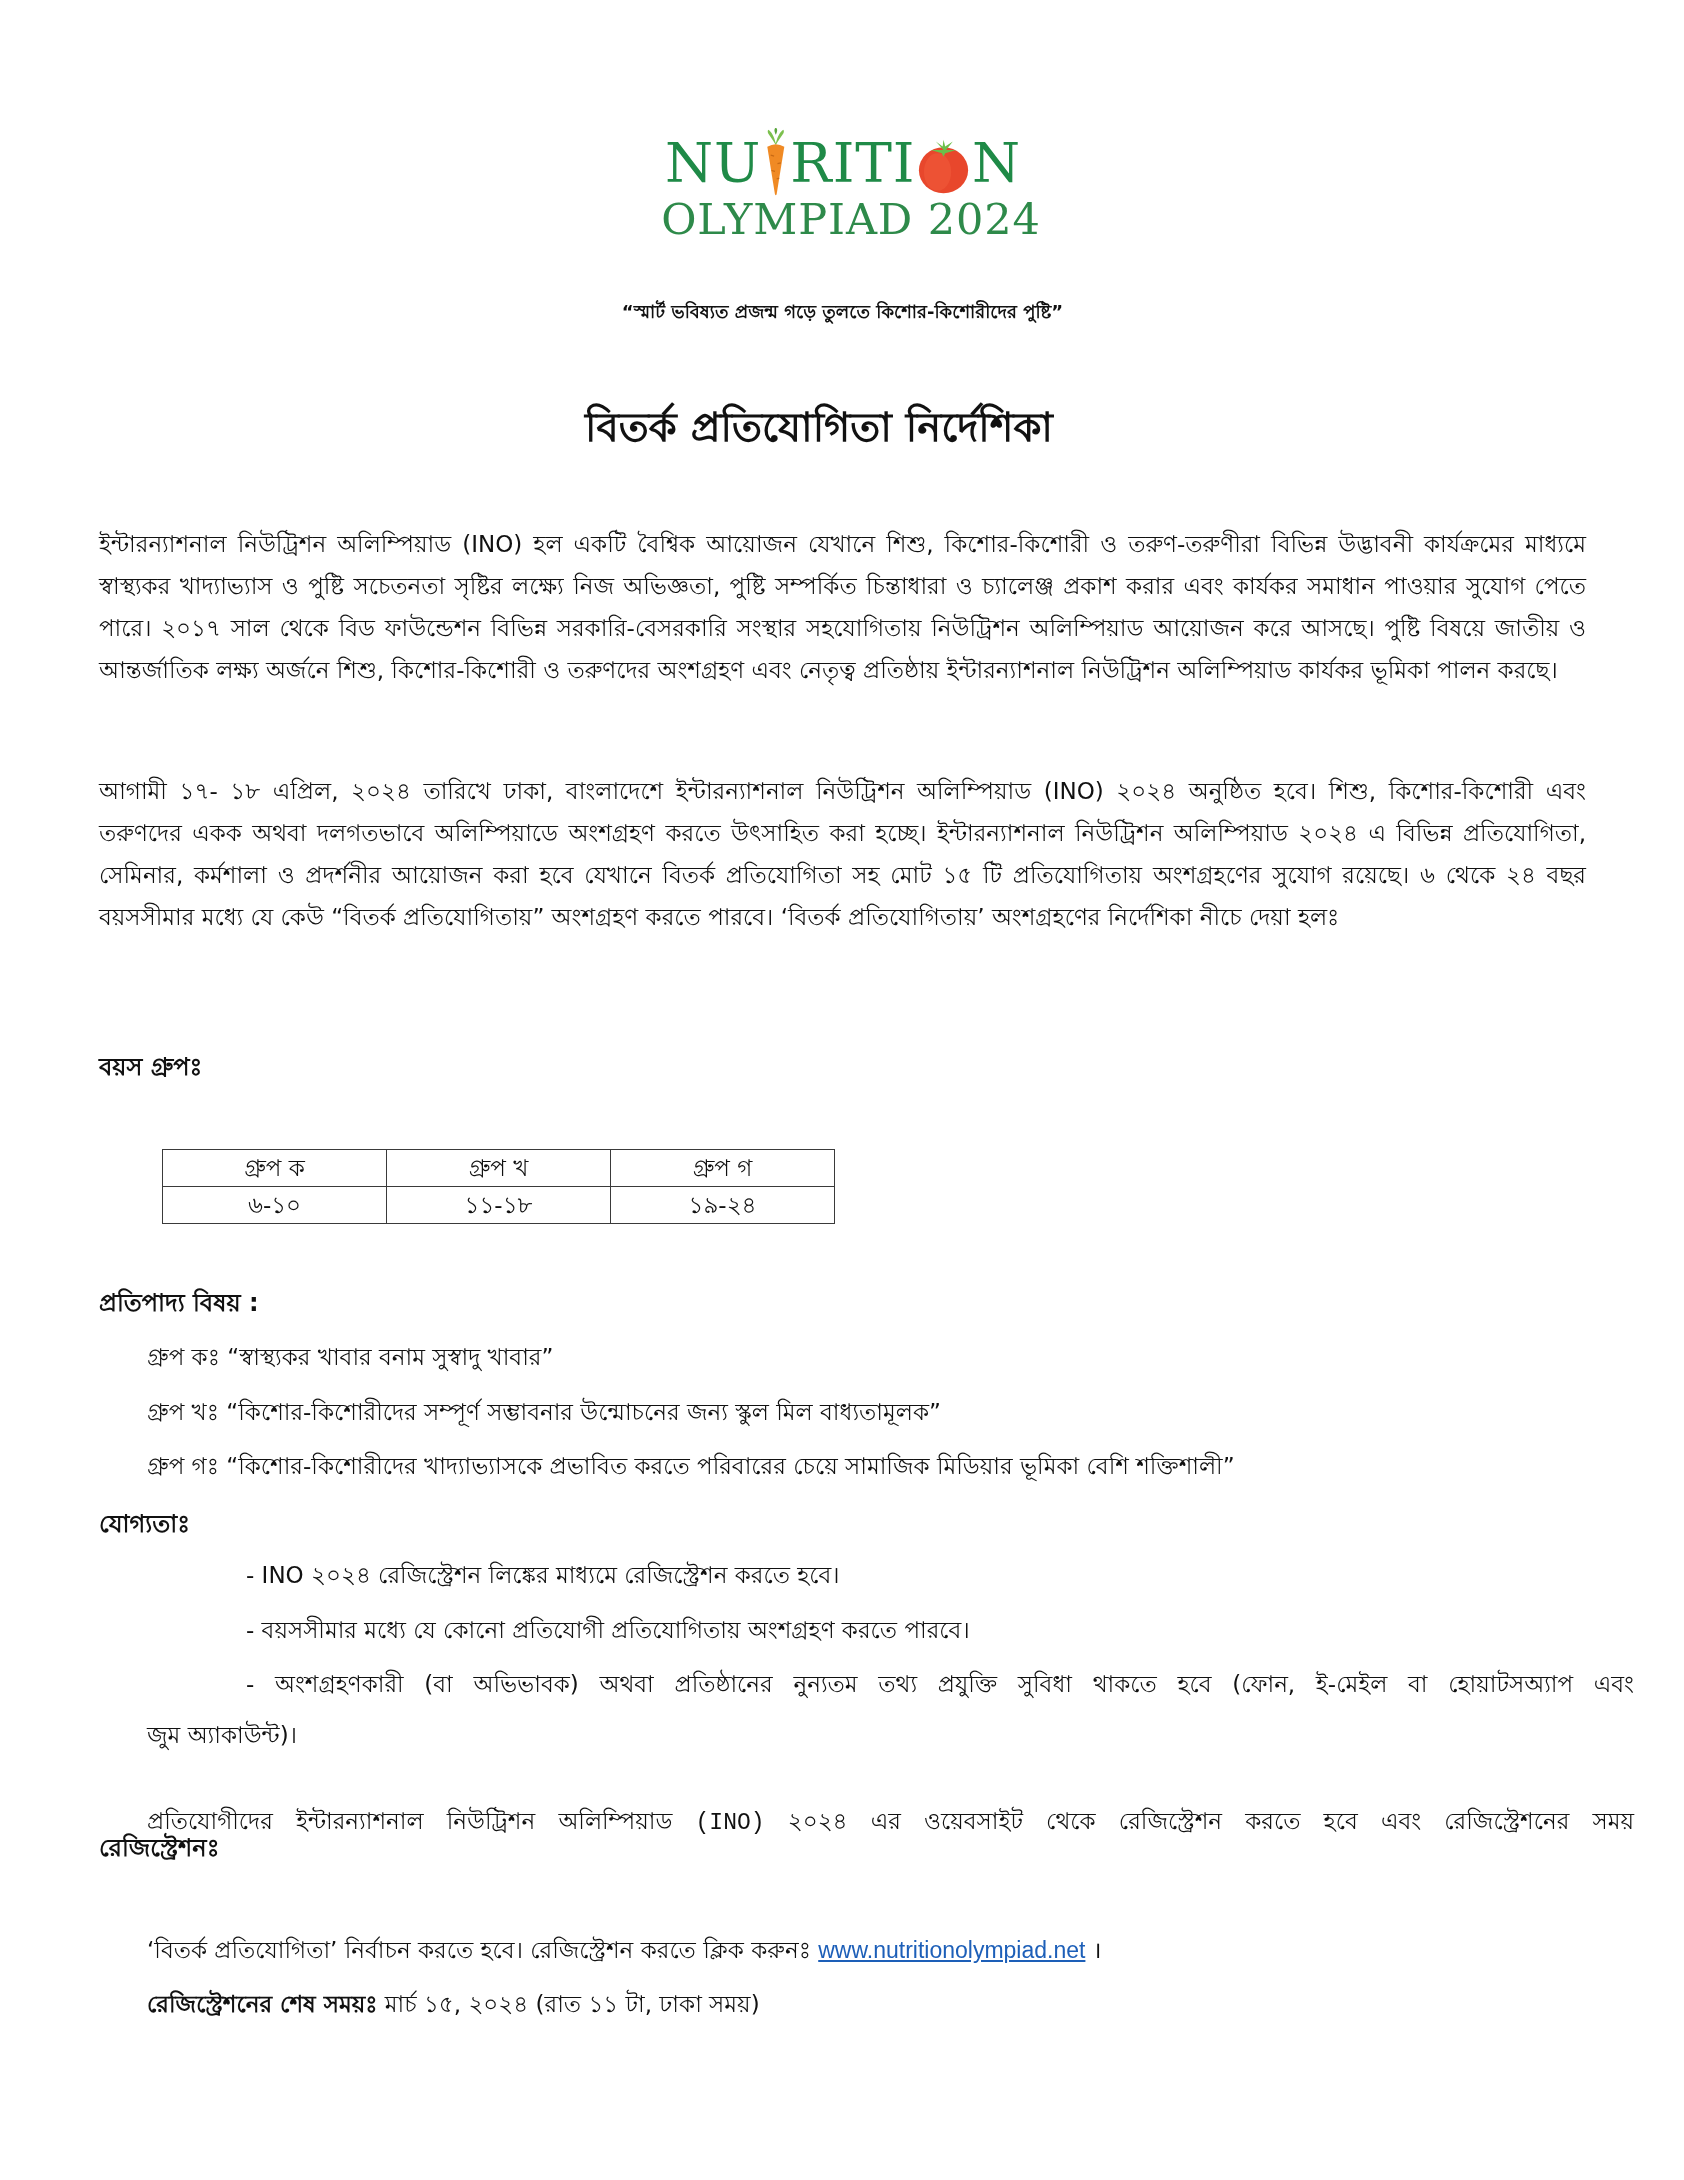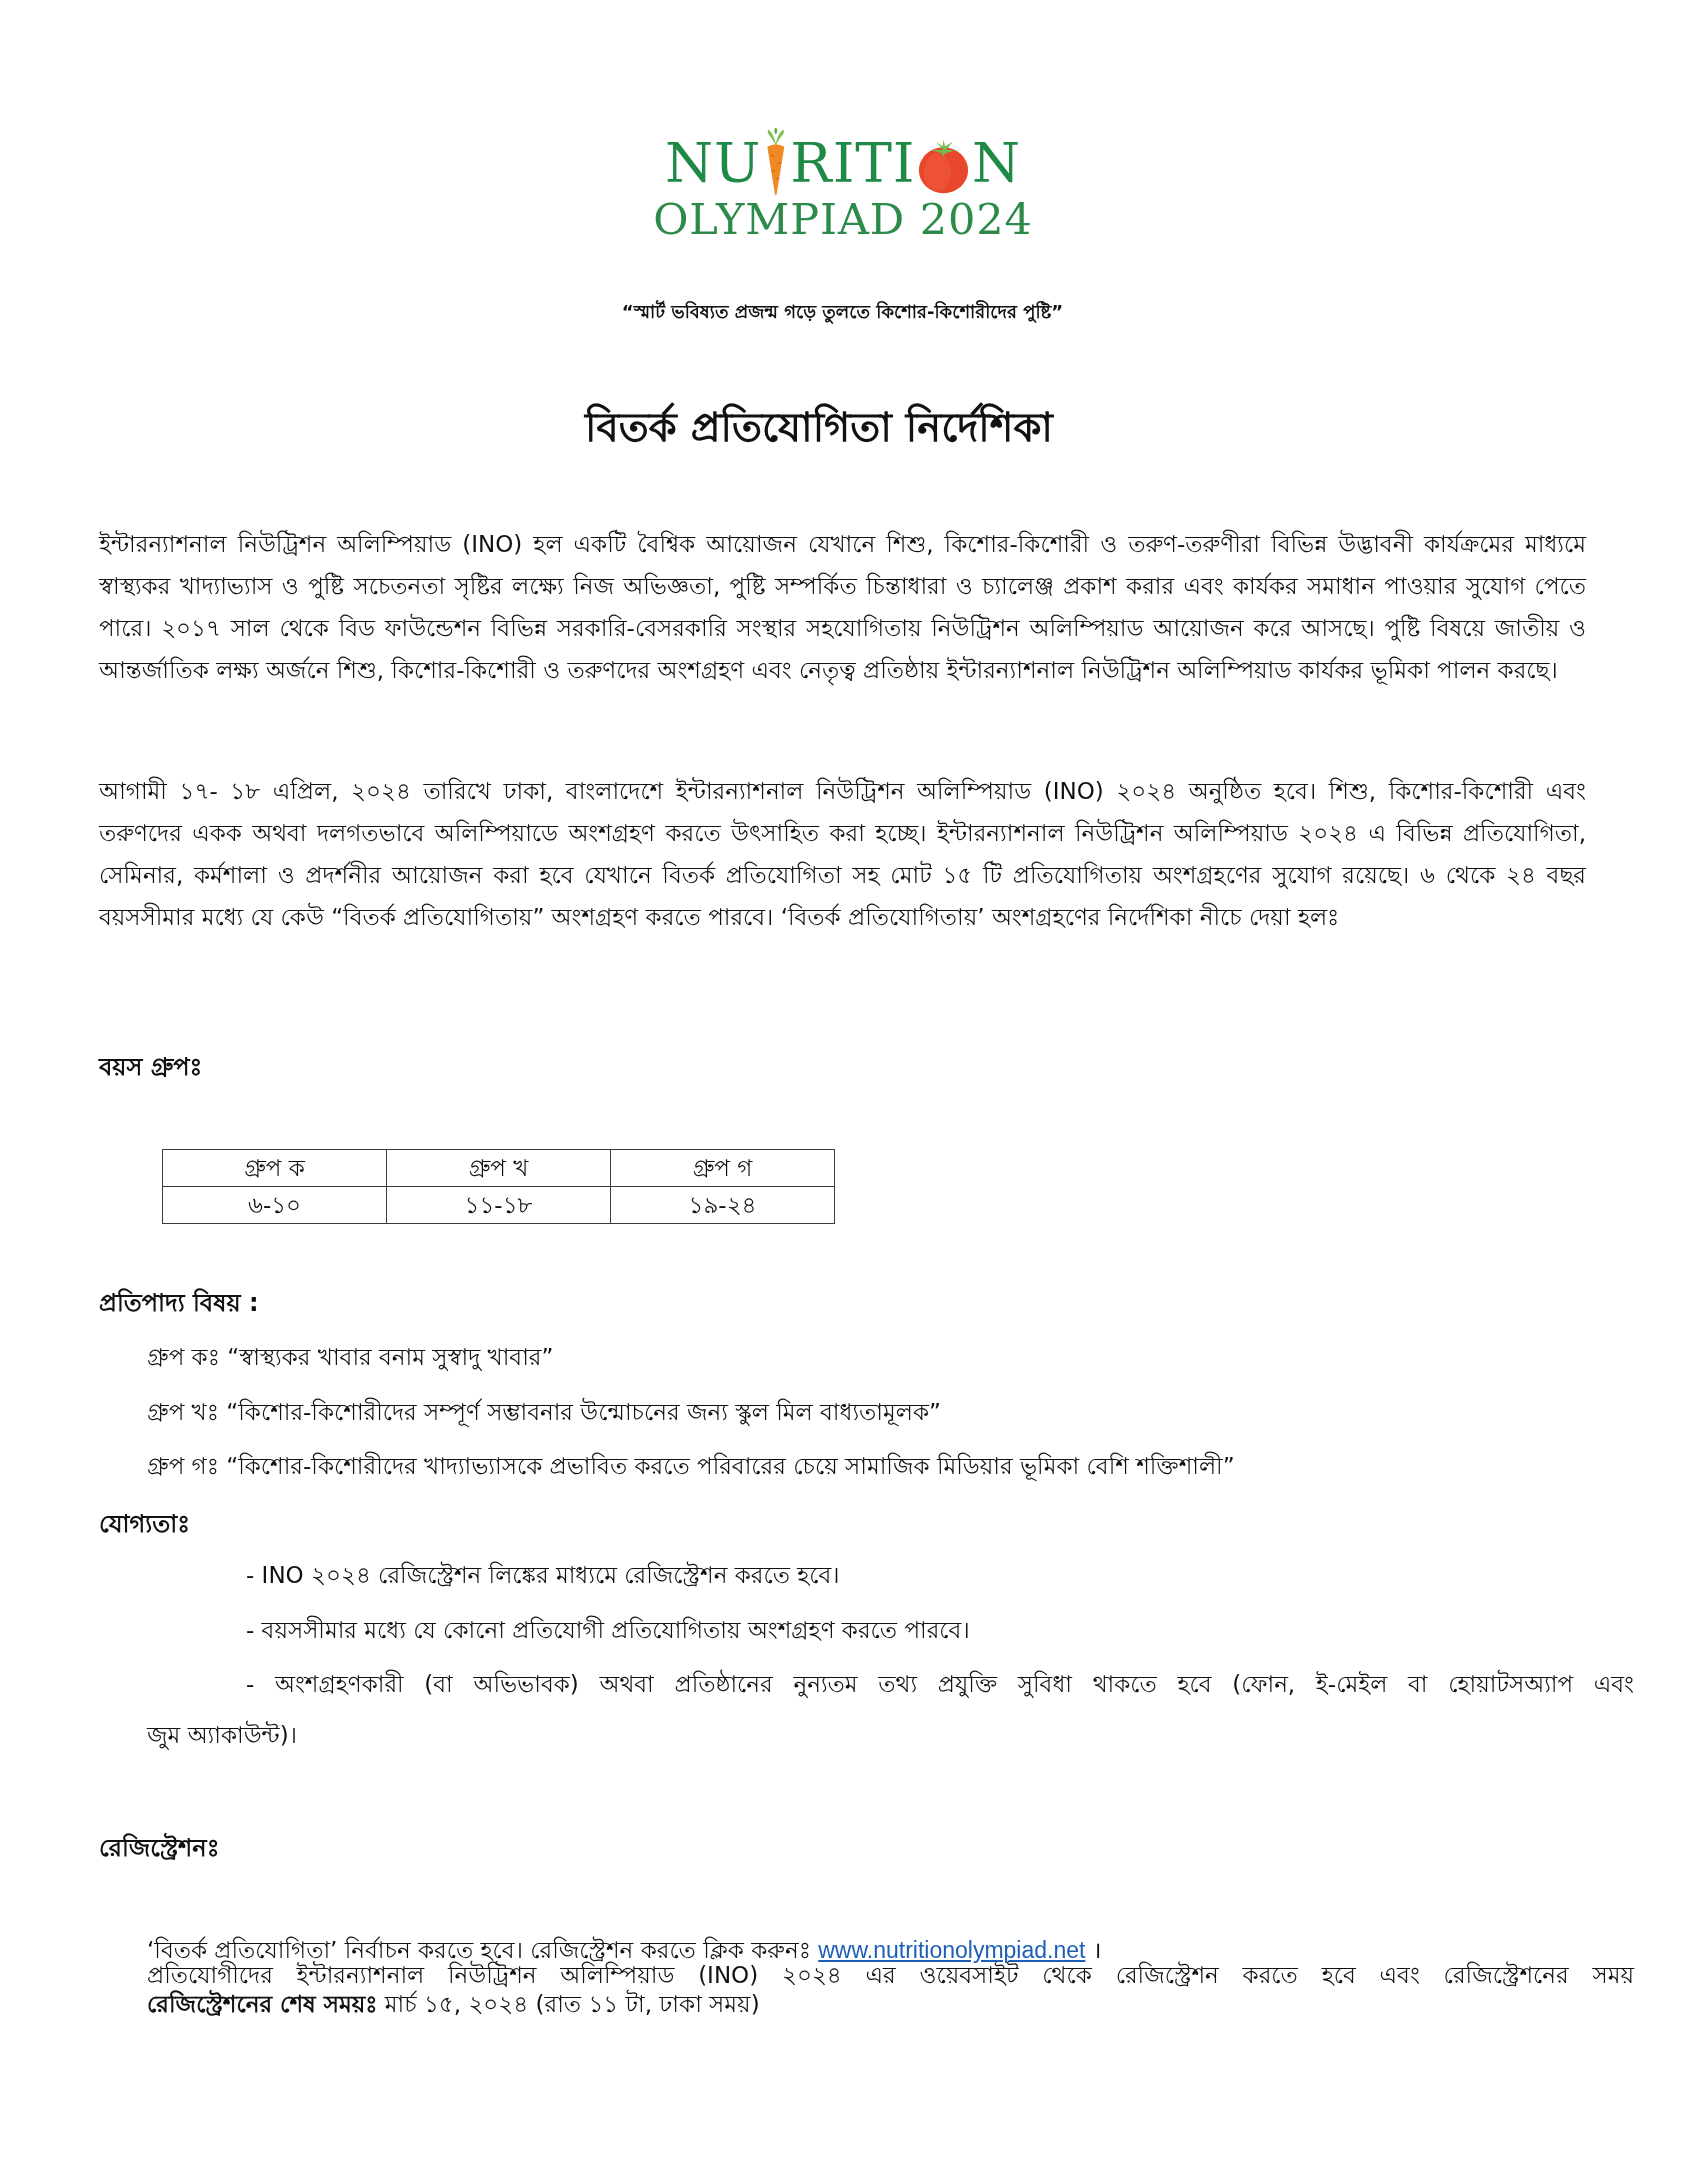--- a/index.html
+++ b/index.html
@@ -31,21 +31,21 @@
       position: absolute; left: 0; top: 56px; width: 392px; height: 60px;
       display: flex; align-items: flex-end; justify-content: center;
       font-family: "DejaVu Serif", serif;
       font-size: 55px; font-weight: normal; letter-spacing: 0.9px;
       color: #1f8a47; line-height: 55px;
     }
     .logo-line2 span { display: inline-block; }
     .carrot { display: inline-block; width: 25.6px; height: 68px; margin: 0 1.7px; position: relative; top: 5.1px; }
     .tomato { display: inline-block; width: 53px; height: 56px; margin: 0 1.7px; position: relative; top: 3.4px; }
     .logo-line3 {
-      position: absolute; left: 0; top: 119px; width: 392px;
+      position: absolute; left: 8px; top: 119px; width: 392px;
       font-family: "DejaVu Serif", serif;
       font-size: 43px; letter-spacing: 0.9px;
       color: #2e8a4a; line-height: 51px;
     }
 
     
     .slogan {
       position: absolute; left: 0; top: 291px; width: 1685px;
       text-align: center;
       font-size: 18px; font-weight: bold; line-height: 41px;
@@ -95,21 +95,21 @@
     }
     .t1 { top: 1339px; }
     .t2 { top: 1394px; }
     .t3 { top: 1448px; }
 
     .e1 { top: 1557px; left: 198px; width: 1388px; }
     .e2 { top: 1612px; left: 198px; width: 1388px; }
     .e3 { top: 1666px; left: 198px; width: 1388px; text-align: justify; text-align-last: justify; }
     .e3b { top: 1717px; }
 
-    .r1 { top: 1957px; text-align: justify; text-align-last: justify; }
+    .r1 { top: 1805px; text-align: justify; text-align-last: justify; font-family: Liberation Mono, monospace; }
     .r2 { top: 1932px; }
     .r3 { top: 1986px; }
     .r3 b { font-weight: bold; }
 
     a.site-link {
       color: #1d5fb8;
       text-decoration: underline;
       font-family: "Liberation Sans", sans-serif;
     }
   </style>

